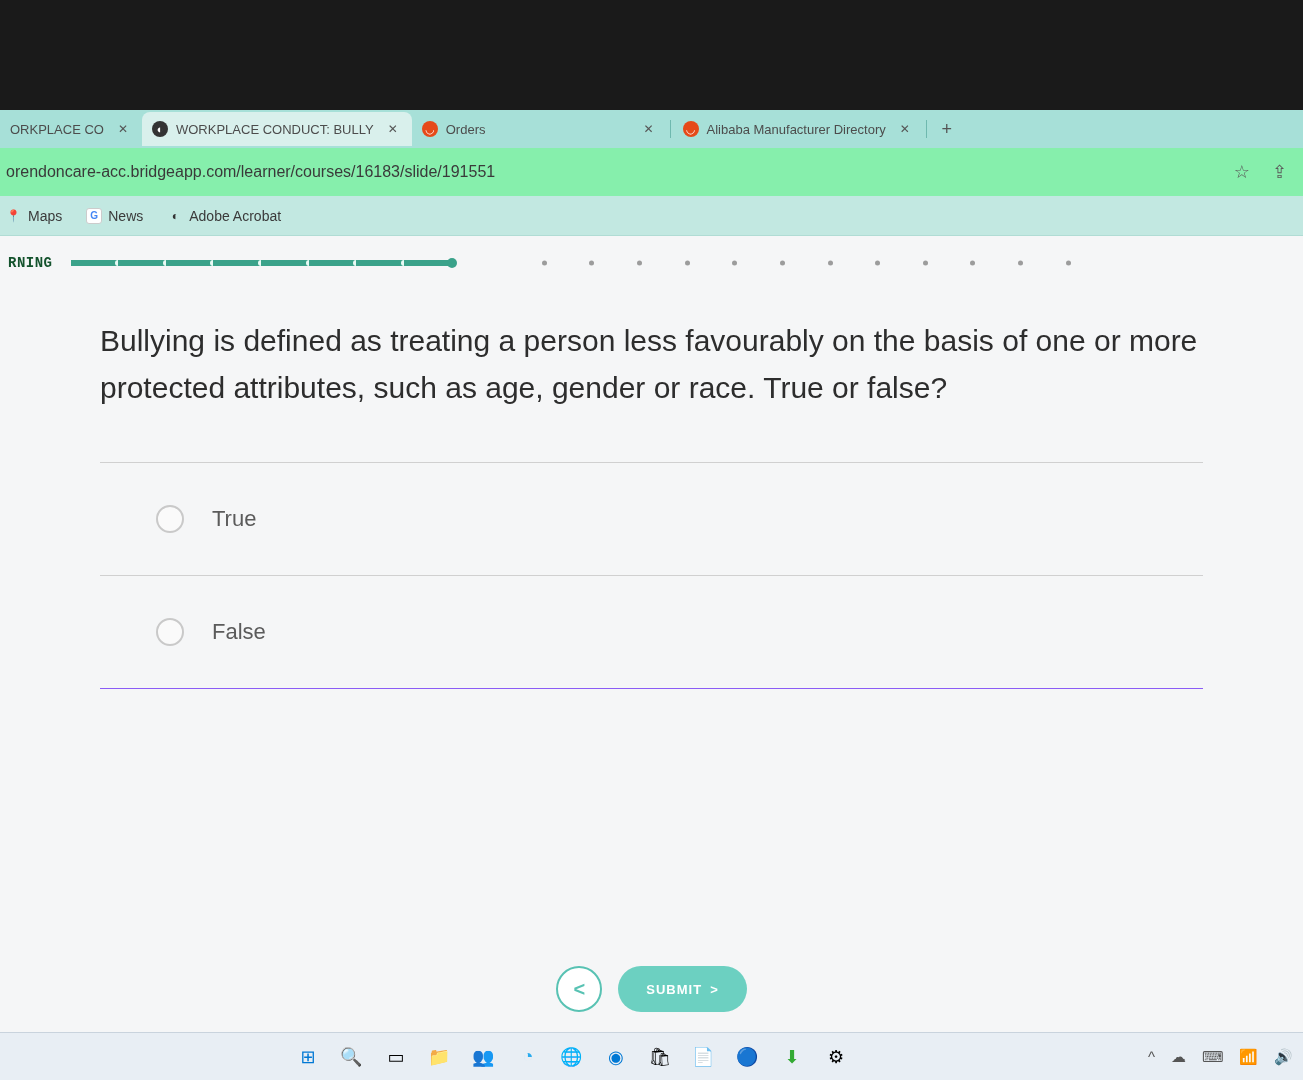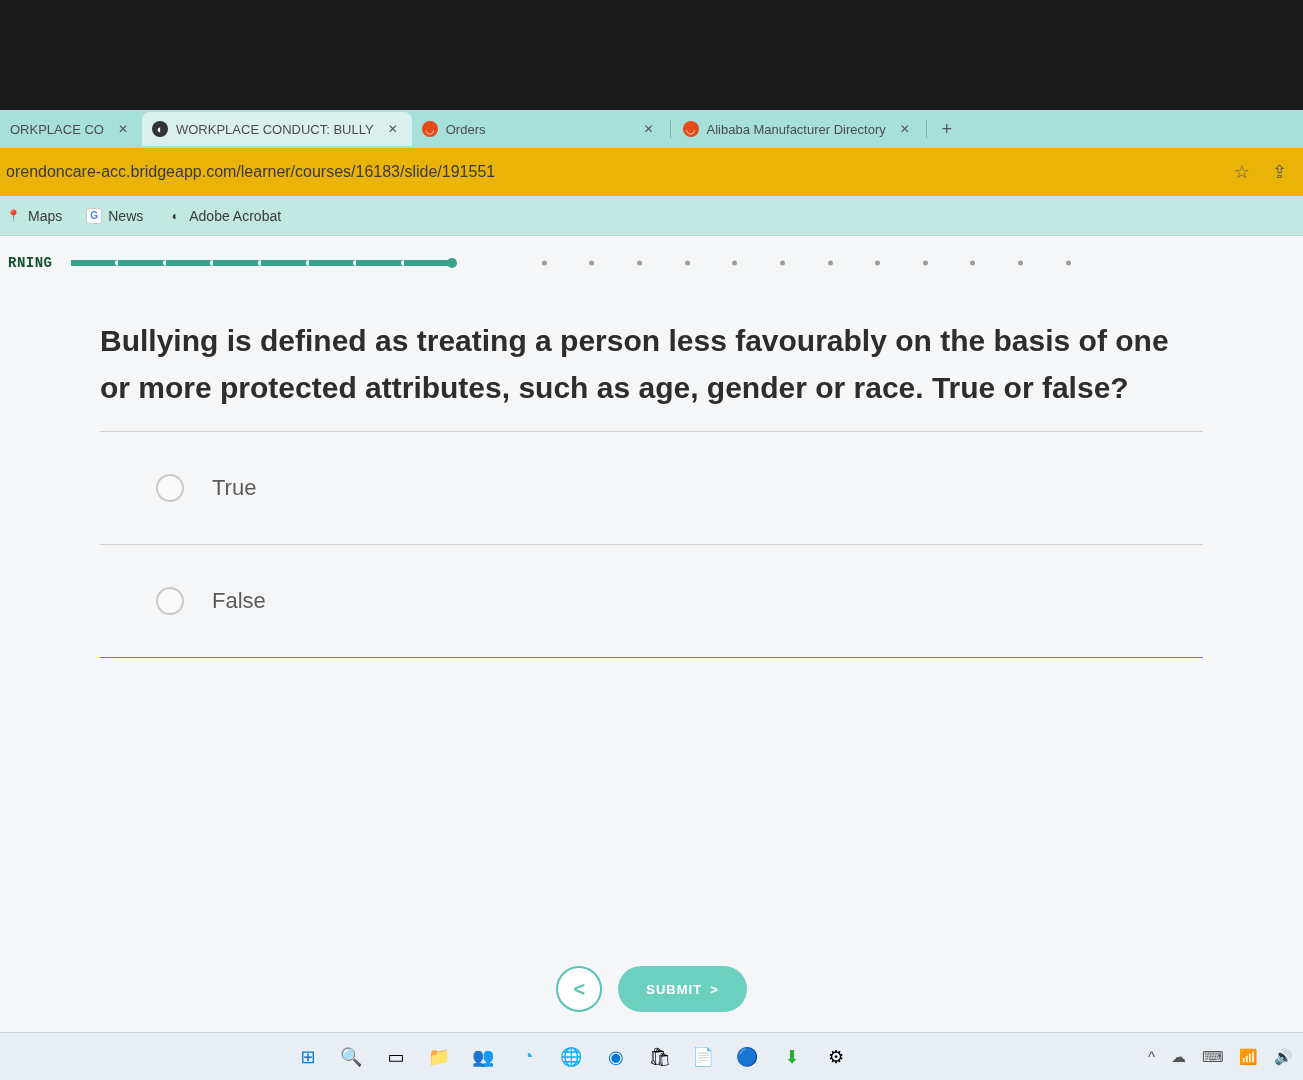--- a/index.html
+++ b/index.html
@@ -58,21 +58,21 @@
     width: 1px; height: 18px; background: #6fb9af; margin: 0 2px; align-self: center;
   }
   .newtab {
     width: 28px; height: 28px;
     display: flex; align-items: center; justify-content: center;
     color: #555; font-size: 18px; margin-left: 4px; align-self: center;
     cursor: pointer;
   }
   .addr-row {
     height: 48px;
-    background: #eab308;
+    background: #86efac;
     display: flex;
     align-items: center;
     padding: 0 16px 0 0;
     gap: 12px;
   }
   .url-text {
     flex: 1;
     font-size: 16px;
     color: #3a3a3a;
     padding-left: 6px;
@@ -157,24 +157,24 @@
     width: 5px; height: 5px;
     border-radius: 50%;
     background: #9c9c9c;
     transform: translateY(-50%);
   }
   .question-wrap {
     padding: 28px 100px 0 100px;
   }
   .question-text {
     font-size: 30px;
-    font-weight: 700;
+    font-weight: 400;
     color: #2d2d2d;
     line-height: 1.55;
-    margin-bottom: 20px;
+    margin-bottom: 51px;
   }
   .option-row {
     border-top: 1px solid #d0d0d0;
     padding: 42px 10px 42px 56px;
     display: flex;
     align-items: center;
     gap: 28px;
     cursor: pointer;
   }
   .option-row:last-of-type { border-bottom: 1px solid #8b5cf6; }

